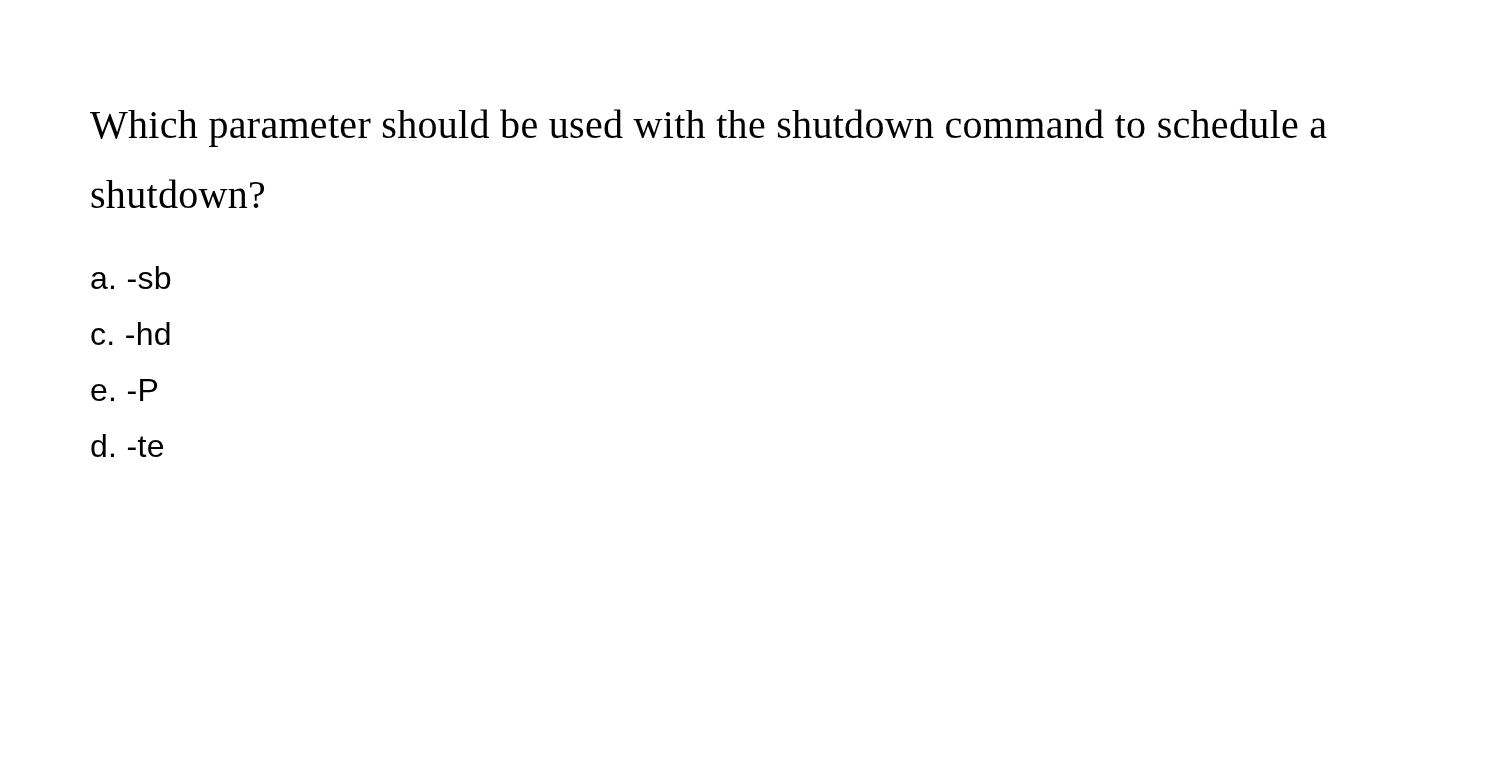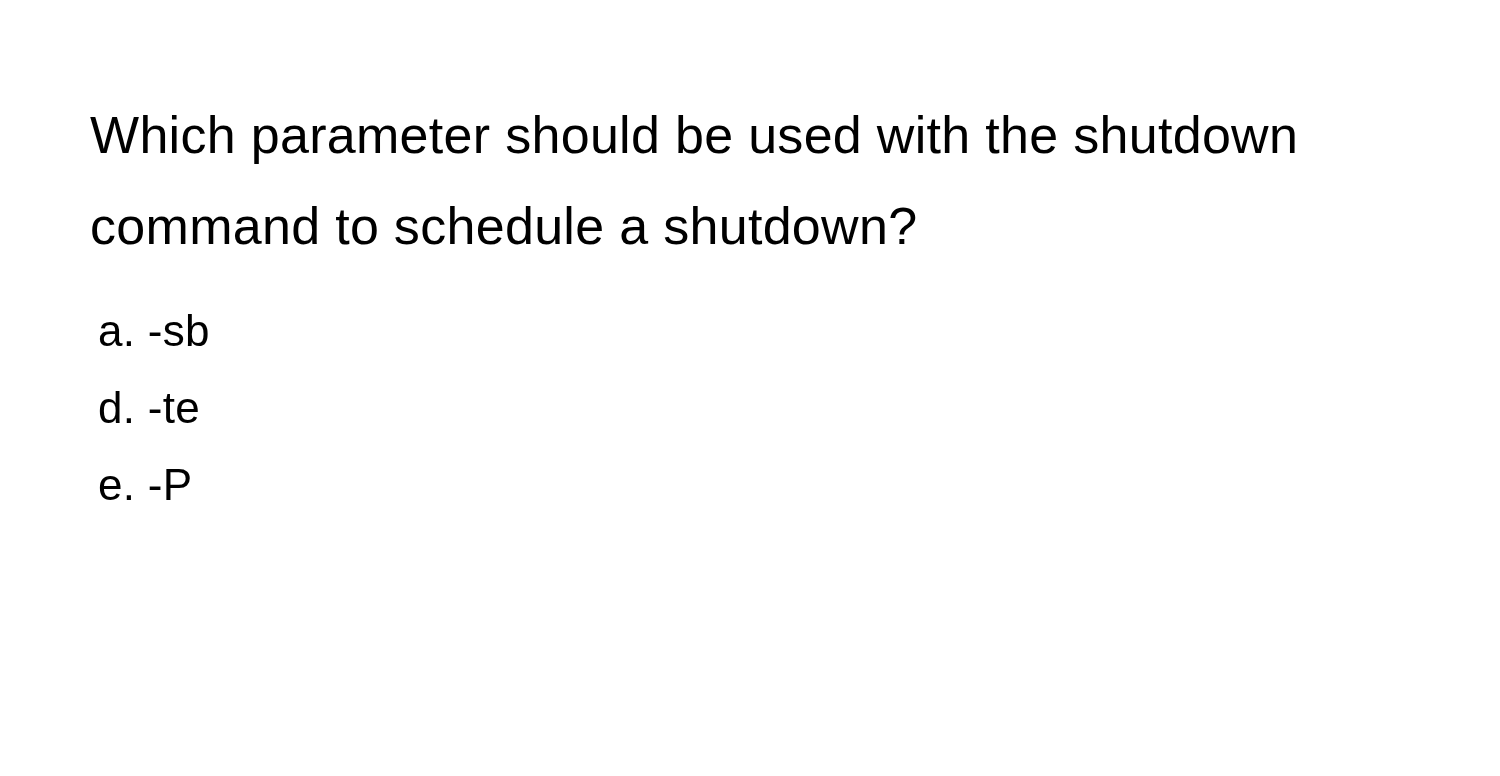--- a/index.html
+++ b/index.html
@@ -8,55 +8,59 @@
       box-sizing: border-box;
     }
     body {
       width: 1500px;
       height: 776px;
       background: #ffffff;
       font-family: Arial, Helvetica, sans-serif;
       padding: 90px 90px 0 90px;
     }
     .question {
-      font-size: 52px;
+      font-size: 40px;
       line-height: 1.75;
       color: #000000;
       letter-spacing: 0.3px;
       margin-bottom: 20px;
+      font-family: Liberation Serif, serif;
     }
     .options {
       display: flex;
       flex-direction: column;
     }
     .option {
-      font-size: 44px;
+      font-size: 32px;
       line-height: 1.75;
       color: #000000;
       letter-spacing: 0.3px;
-      margin-left: 8px;
     }
     .option-label {
       display: inline;
     }
     .option-text {
       display: inline;
     }
   </style>
 </head>
 <body>
 
 <div class="question">Which parameter should be used with the shutdown command to schedule a shutdown?</div>
 
 <div class="options">
   <div class="option">
     <span class="option-label">a.</span>
     <span class="option-text">-sb</span>
   </div>
   <div class="option">
-    <span class="option-label">d.</span>
-    <span class="option-text">-te</span>
+    <span class="option-label">c.</span>
+    <span class="option-text">-hd</span>
   </div>
   <div class="option">
     <span class="option-label">e.</span>
     <span class="option-text">-P</span>
   </div>
+  <div class="option">
+    <span class="option-label">d.</span>
+    <span class="option-text">-te</span>
+  </div>
 </div>
 
 </body></html>

